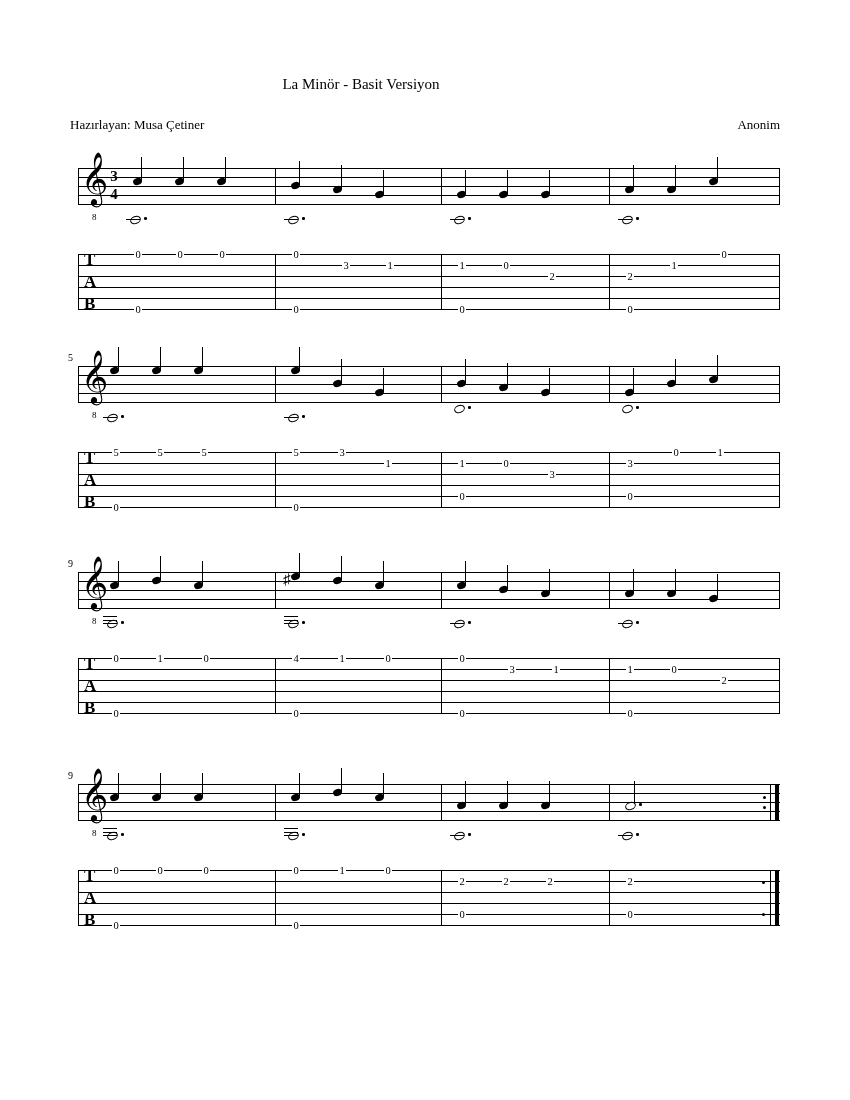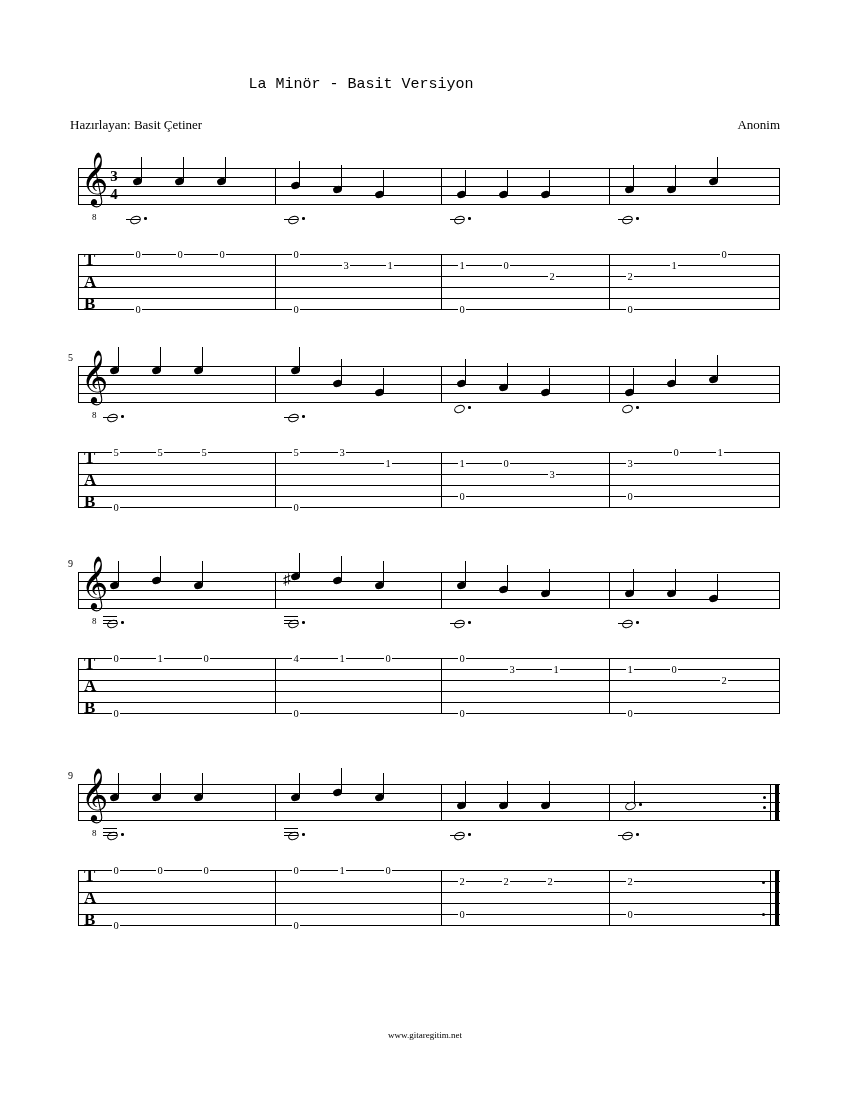--- a/index.html
+++ b/index.html
@@ -31,21 +31,20 @@
     font-weight: normal;
     letter-spacing: 0.3px;
   }
   .subtitle {
     position: absolute;
     top: 76px;
     left: 0;
     width: 722px;
     text-align: center;
     font-size: 15px;
-    font-family: Liberation Mono, monospace;
   }
   .arranger {
     position: absolute;
     top: 117px;
     left: 70px;
     font-size: 13px;
   }
   .composer {
     position: absolute;
     top: 117px;
@@ -180,21 +179,21 @@
     border-radius: 50%;
     background: #000;
   }
 </style>
 </head>
 <body>
 
 <div class="page">
 
   <div class="subtitle">La Minör - Basit Versiyon</div>
-  <div class="arranger">Hazırlayan: Basit Çetiner</div>
+  <div class="arranger">Hazırlayan: Musa Çetiner</div>
   <div class="composer">Anonim</div>
 
   <div class="system" style="top:168px;">
     <div class="staff">
       <div class="ln" style="top:0px;"></div>
       <div class="ln" style="top:9px;"></div>
       <div class="ln" style="top:18px;"></div>
       <div class="ln" style="top:27px;"></div>
       <div class="ln" style="top:36px;"></div>
 
@@ -575,14 +574,13 @@
       <div class="tnum" style="left:380px;top:7px;">2</div>
       <div class="tnum" style="left:424px;top:7px;">2</div>
       <div class="tnum" style="left:468px;top:7px;">2</div>
       <div class="tnum" style="left:380px;top:40px;">0</div>
 
       <div class="tnum" style="left:548px;top:7px;">2</div>
       <div class="tnum" style="left:548px;top:40px;">0</div>
     </div>
   </div>
 
-  <div class="footer">www.gitaregitim.net</div>
 </div>
 
 </body></html>

